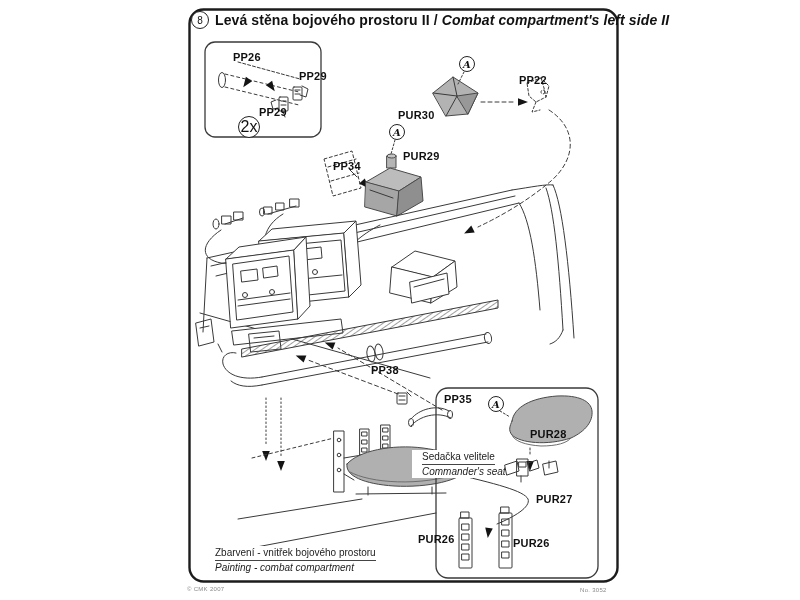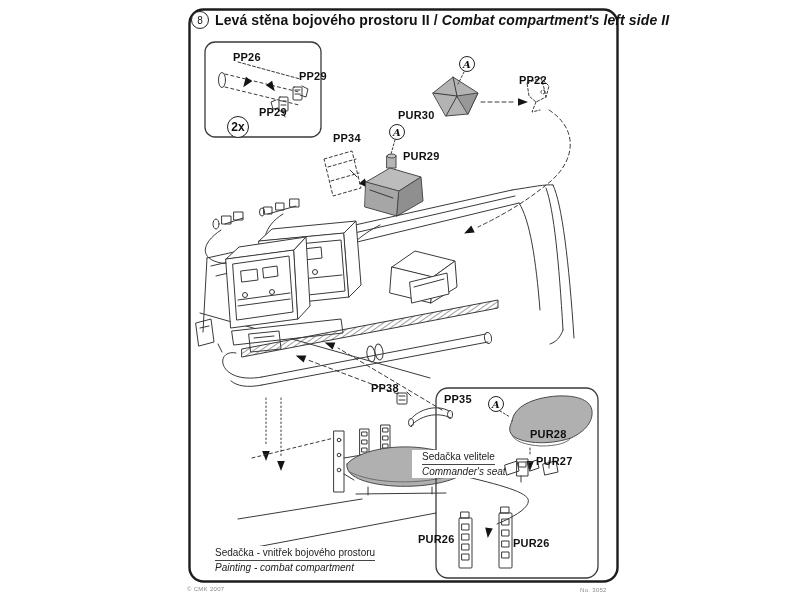--- a/index.html
+++ b/index.html
@@ -276,38 +276,38 @@
 
 <div class="header">
   <span>Levá stěna bojového prostoru II</span><span> / </span><span class="en">Combat compartment's left side II</span>
 </div>
 
 <div class="plabel" style="left:233px;top:51px">PP26</div>
 <div class="plabel" style="left:299px;top:70px">PP29</div>
 <div class="plabel" style="left:259px;top:106px">PP29</div>
 <div class="plabel" style="left:398px;top:109px">PUR30</div>
 <div class="plabel" style="left:519px;top:74px">PP22</div>
-<div class="plabel" style="left:333px;top:132px">PP34</div>
+<div class="plabel" style="left:333px;top:160px">PP34</div>
 <div class="plabel" style="left:403px;top:150px">PUR29</div>
-<div class="plabel" style="left:371px;top:382px">PP38</div>
+<div class="plabel" style="left:371px;top:364px">PP38</div>
 <div class="plabel" style="left:444px;top:393px">PP35</div>
 <div class="plabel" style="left:530px;top:428px">PUR28</div>
-<div class="plabel" style="left:536px;top:455px">PUR27</div>
+<div class="plabel" style="left:536px;top:493px">PUR27</div>
 <div class="plabel" style="left:418px;top:533px">PUR26</div>
 <div class="plabel" style="left:513px;top:537px">PUR26</div>
 
-<div class="marker" style="left:227px;top:116px;width:22px;height:22px;font-size:12px;font-weight:700;font-family:'Liberation Sans',sans-serif">2x</div>
+<div class="marker" style="left:238px;top:116px;width:22px;height:22px;font-size:16px;font-weight:400;font-family:'Liberation Sans',sans-serif">2x</div>
 <div class="marker serif" style="left:459px;top:56px;width:16px;height:16px;font-size:10px">A</div>
 <div class="marker serif" style="left:389px;top:124px;width:16px;height:16px;font-size:10px">A</div>
 <div class="marker serif" style="left:488px;top:396px;width:16px;height:16px;font-size:10px">A</div>
 <div class="marker serif" style="left:321px;top:549px;width:16px;height:16px;font-size:10px">C</div>
 
 <div class="note" style="left:412px;top:450px;width:70px;text-align:center">
   <span class="u">Sedačka velitele</span>
   <span class="en">Commander's seat</span>
 </div>
 <div class="note" style="left:205px;top:546px">
-  <span class="u">Sedačka - vnitřek bojového prostoru</span>
+  <span class="u">Zbarvení - vnitřek bojového prostoru</span>
   <span class="en">Painting - combat compartment</span>
 </div>
 
 <div class="tiny" style="left:187px;top:586px">© CMK 2007</div>
 <div class="tiny" style="left:580px;top:587px">No. 3052</div>
 
 </body></html>

